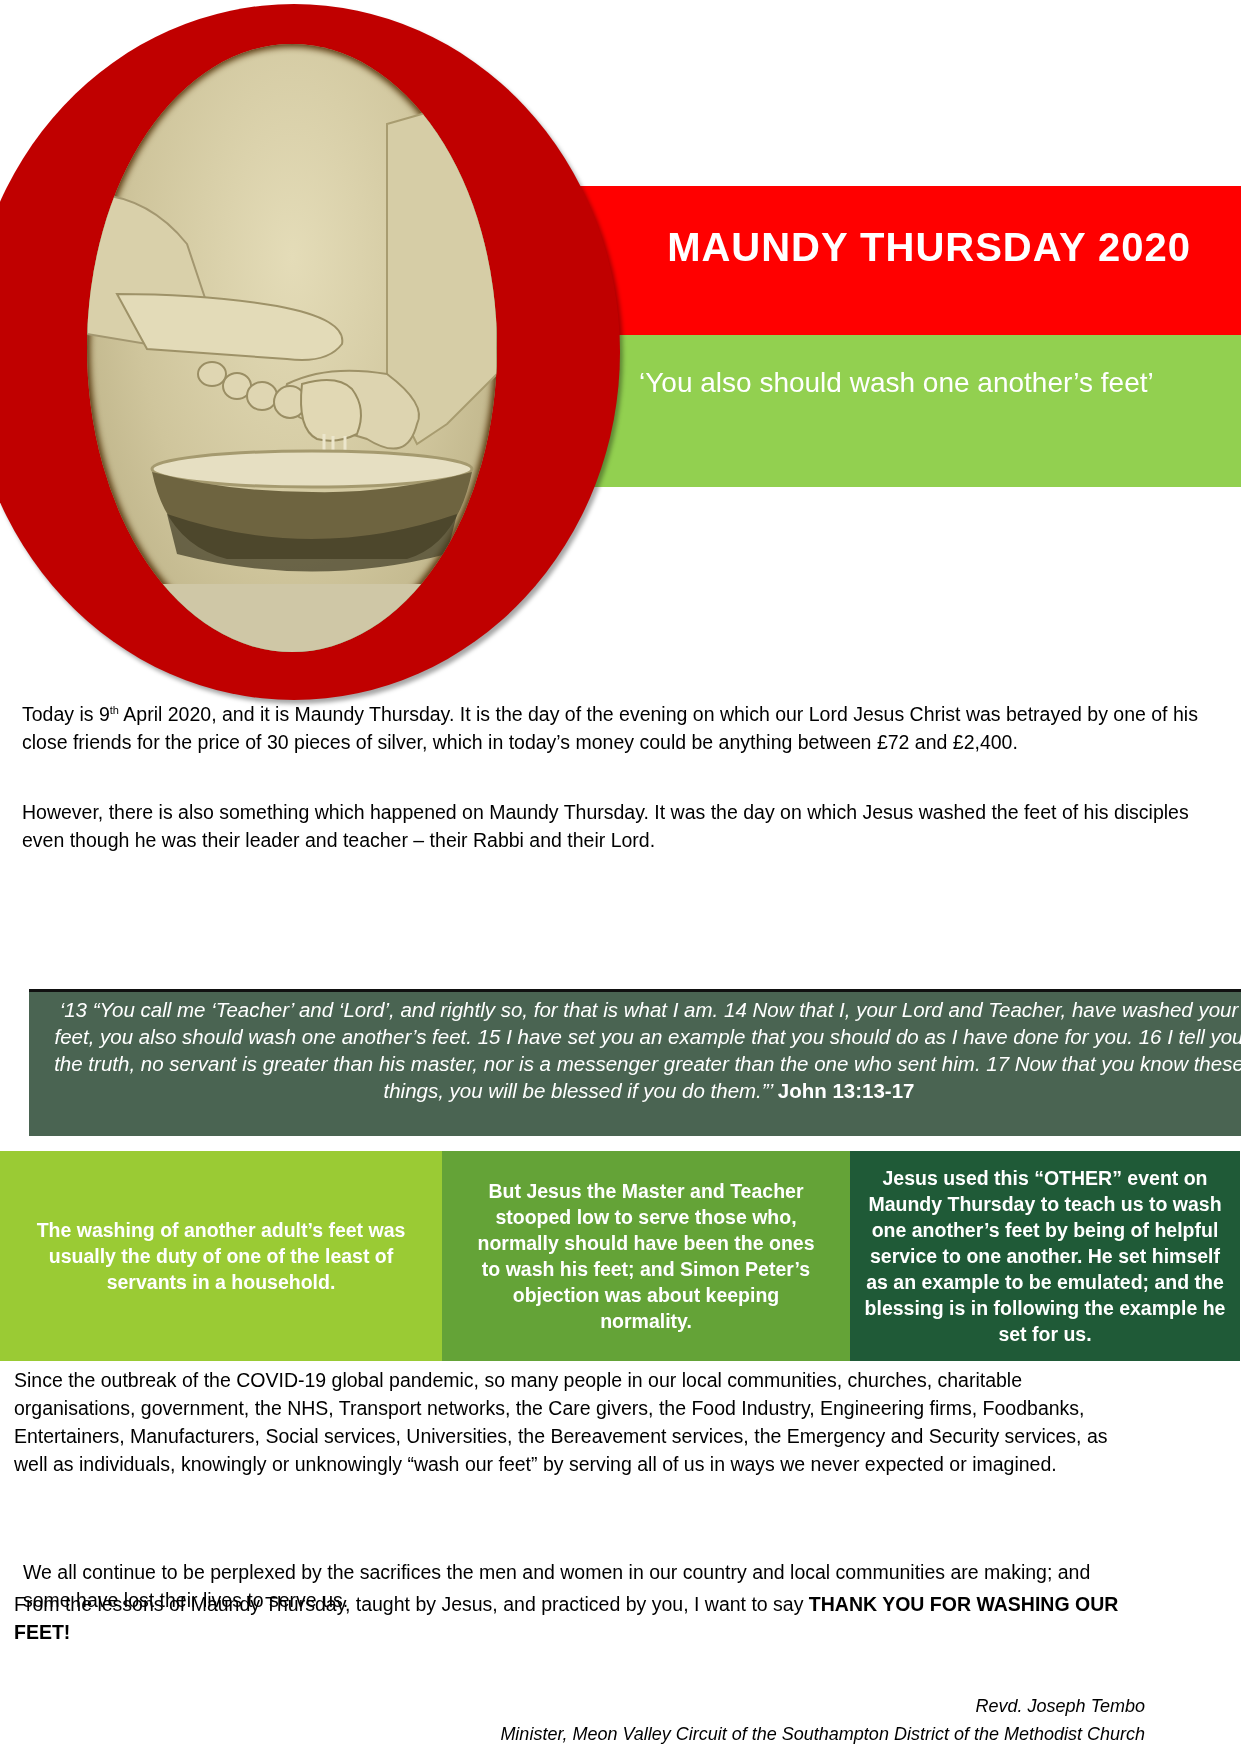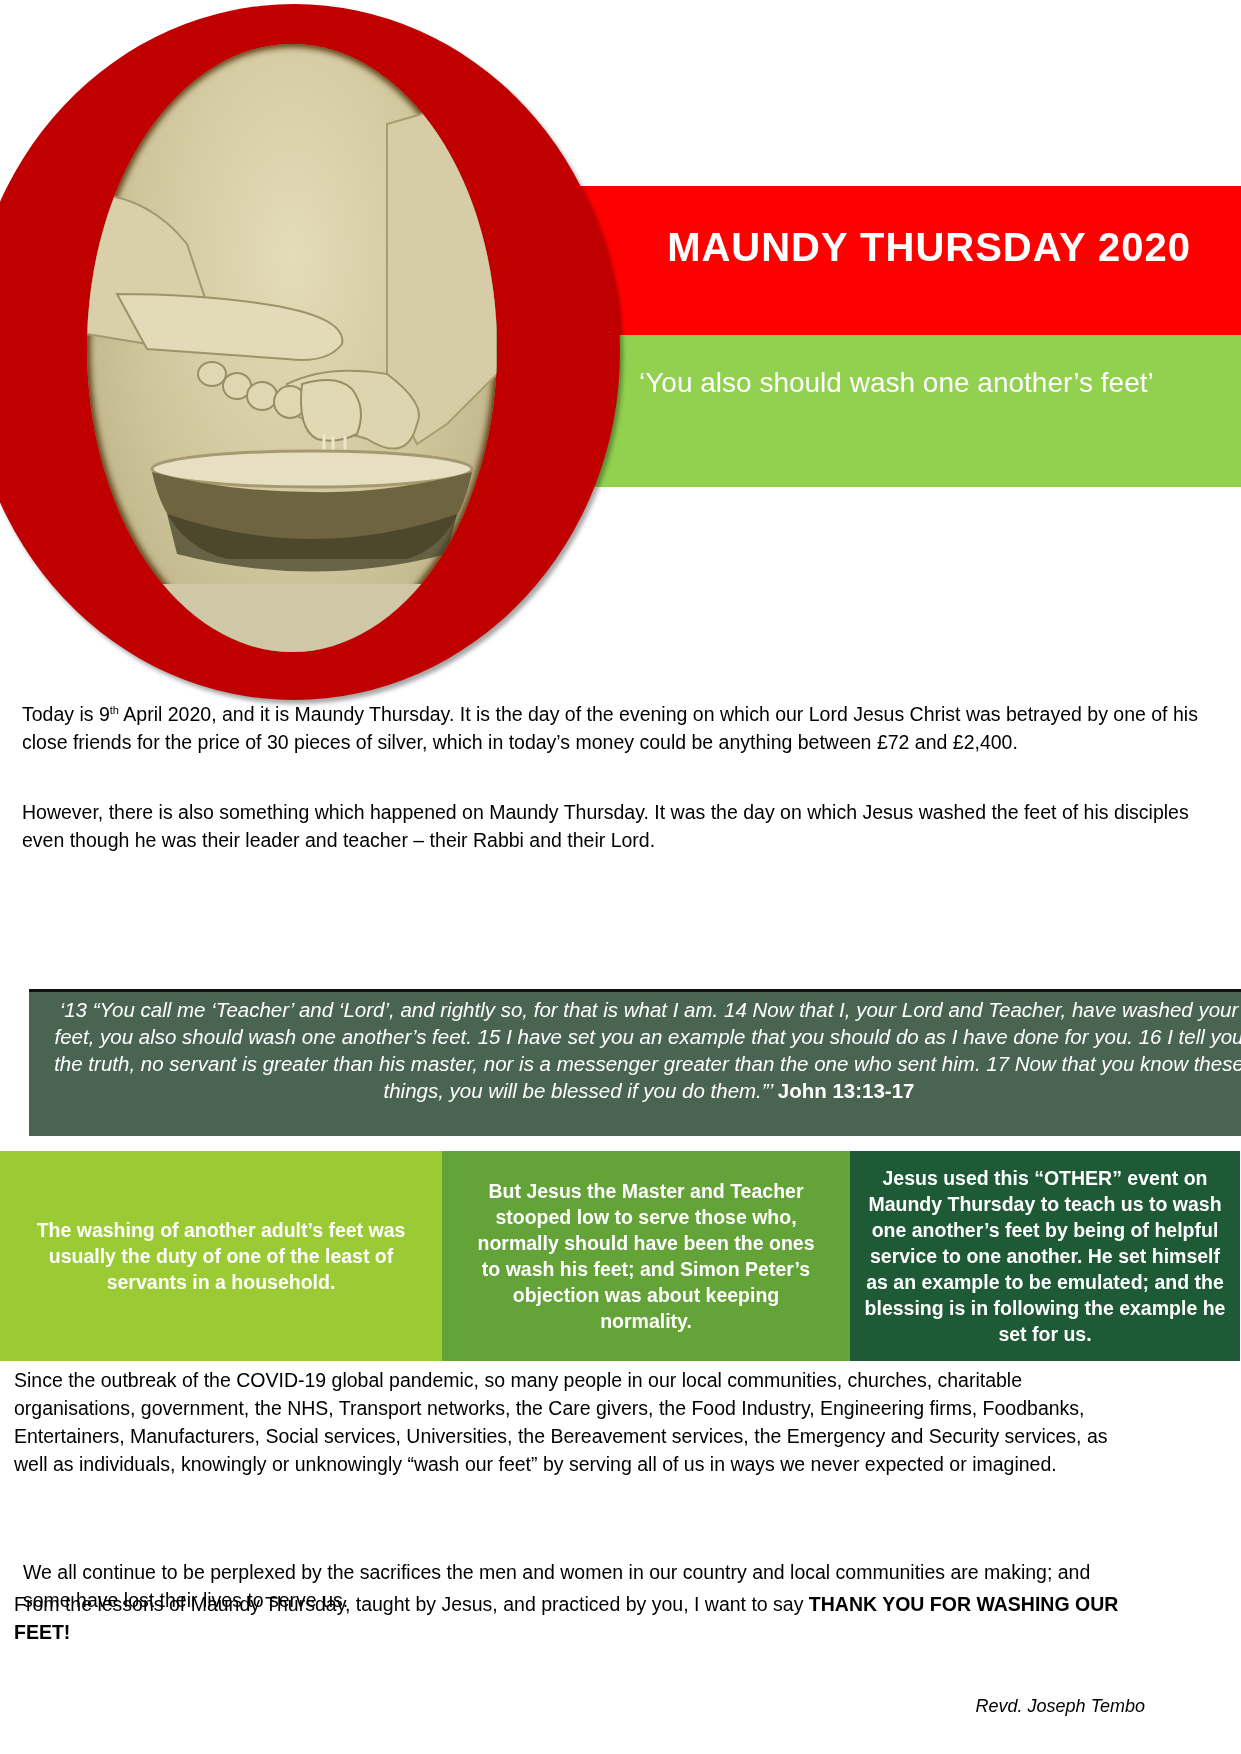--- a/index.html
+++ b/index.html
@@ -133,13 +133,14 @@
 </div>
 
 <p class="para" style="top:1366px; left:14px; width:1110px;">Since the outbreak of the COVID-19 global pandemic, so many people in our local communities, churches, charitable organisations, government, the NHS, Transport networks, the Care givers, the Food Industry, Engineering firms, Foodbanks, Entertainers, Manufacturers, Social services, Universities, the Bereavement services, the Emergency and Security services, as well as individuals, knowingly or unknowingly “wash our feet” by serving all of us in ways we never expected or imagined.</p>
 
 <p class="para" style="top:1526px; left:23px; width:1110px;margin-top:32px;">We all continue to be perplexed by the sacrifices the men and women in our country and local communities are making; and some have lost their lives to serve us.</p>
 
 <p class="para" style="top:1590px; left:14px; width:1110px;"><span>From the lessons of Maundy Thursday, taught by Jesus, and practiced by you, I want to say </span><b>THANK YOU FOR WASHING OUR FEET!</b></p>
 
 <div class="signature">
   <div>Revd. Joseph Tembo</div>
+  <div>Minister, Meon Valley Circuit of the Southampton District of the Methodist Church</div>
 </div>
 
 </body></html>

